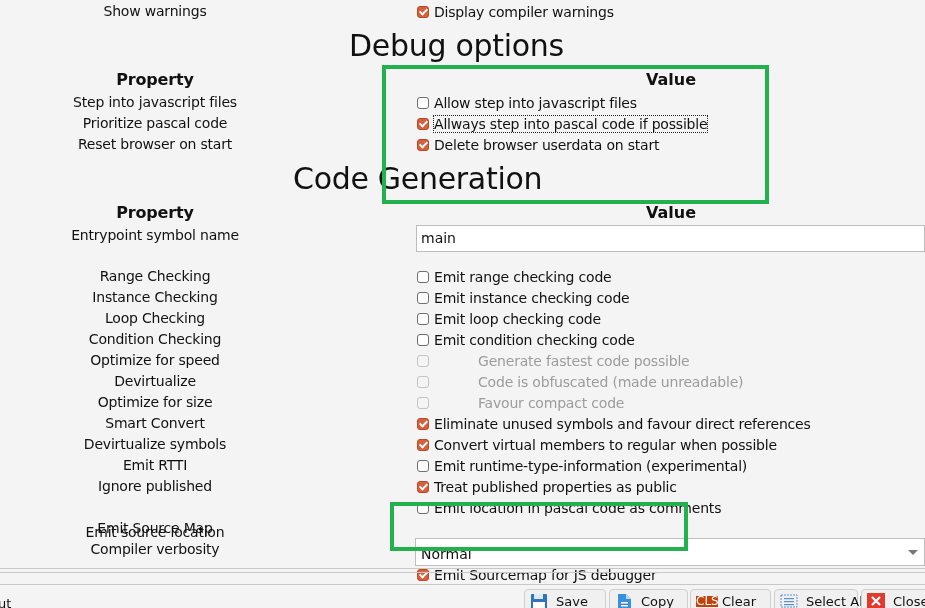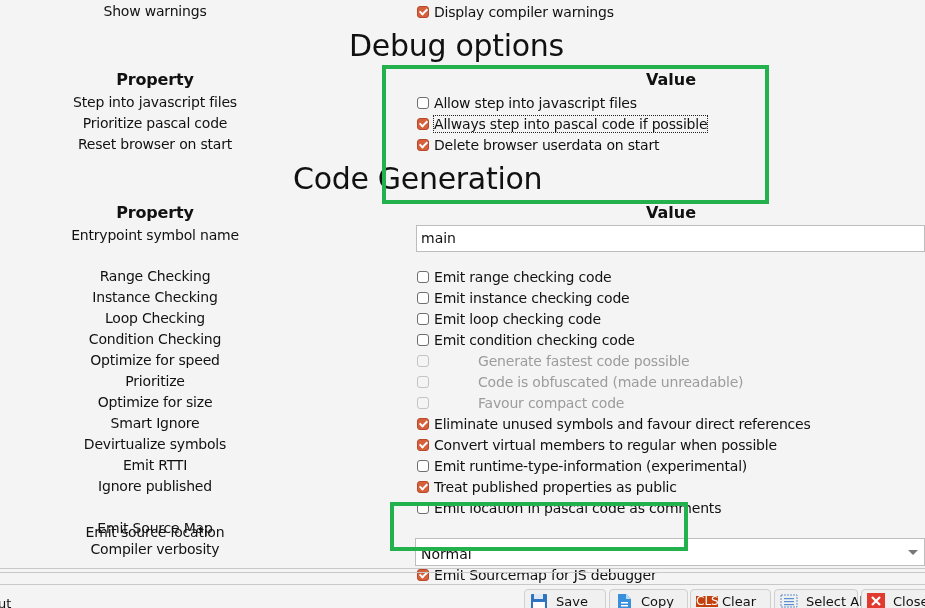--- a/index.html
+++ b/index.html
@@ -80,31 +80,31 @@
     <div class="lbl" style="top: 329px;">Condition Checking</div>
     <div class="cb" style="top: 329px;">
       <span class="box"></span>
       <span>Emit condition checking code</span>
     </div>
     <div class="lbl" style="top: 350px;">Optimize for speed</div>
     <div class="cb dis" style="top: 350px;">
       <span class="box"></span>
       <span>Generate fastest code possible</span>
     </div>
-    <div class="lbl" style="top: 371px;">Prioritize</div>
+    <div class="lbl" style="top: 371px;">Devirtualize</div>
     <div class="cb dis" style="top: 371px;">
       <span class="box"></span>
       <span>Code is obfuscated (made unreadable)</span>
     </div>
     <div class="lbl" style="top: 392px;">Optimize for size</div>
     <div class="cb dis" style="top: 392px;">
       <span class="box"></span>
       <span>Favour compact code</span>
     </div>
-    <div class="lbl" style="top: 413px;">Smart Ignore</div>
+    <div class="lbl" style="top: 413px;">Smart Convert</div>
     <div class="cb" style="top: 413px;">
       <span class="box on"></span>
       <span>Eliminate unused symbols and favour direct references</span>
     </div>
     <div class="lbl" style="top: 434px;">Devirtualize symbols</div>
     <div class="cb" style="top: 434px;">
       <span class="box on"></span>
       <span>Convert virtual members to regular when possible</span>
     </div>
     <div class="lbl" style="top: 455px;">Emit RTTI</div>

